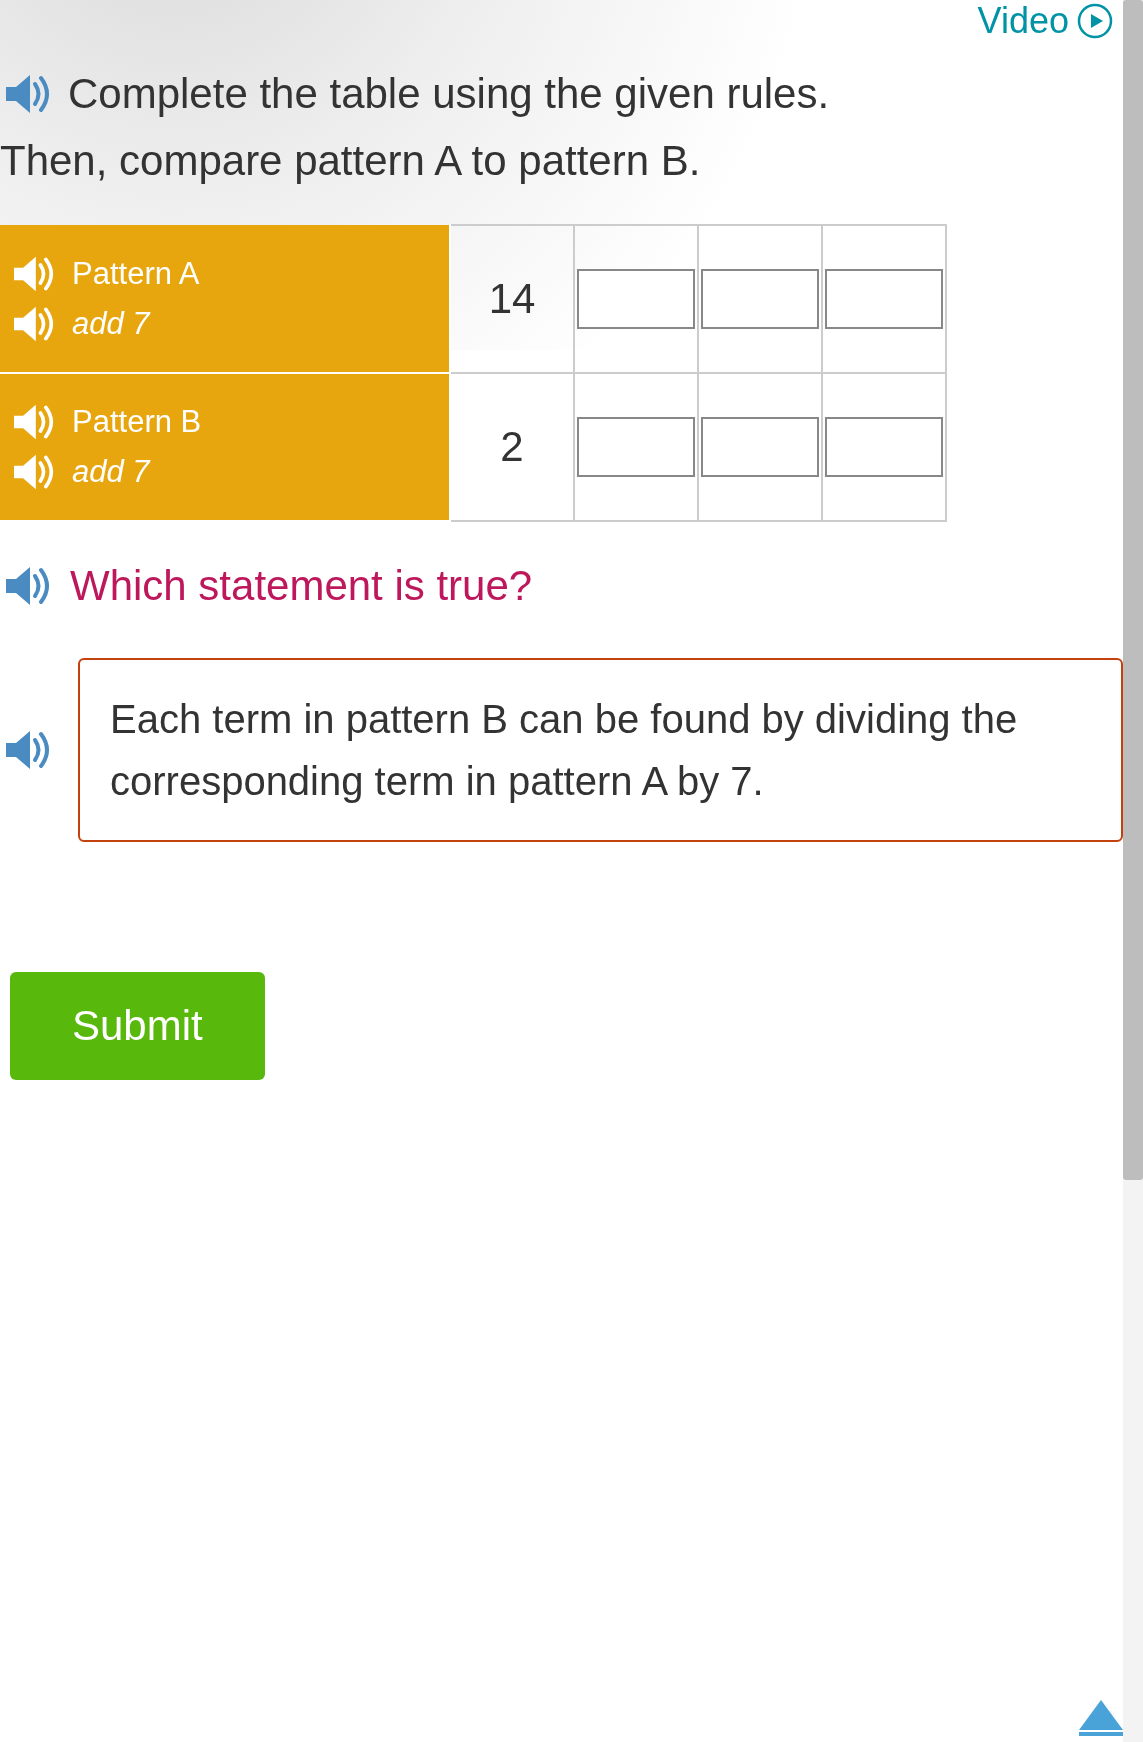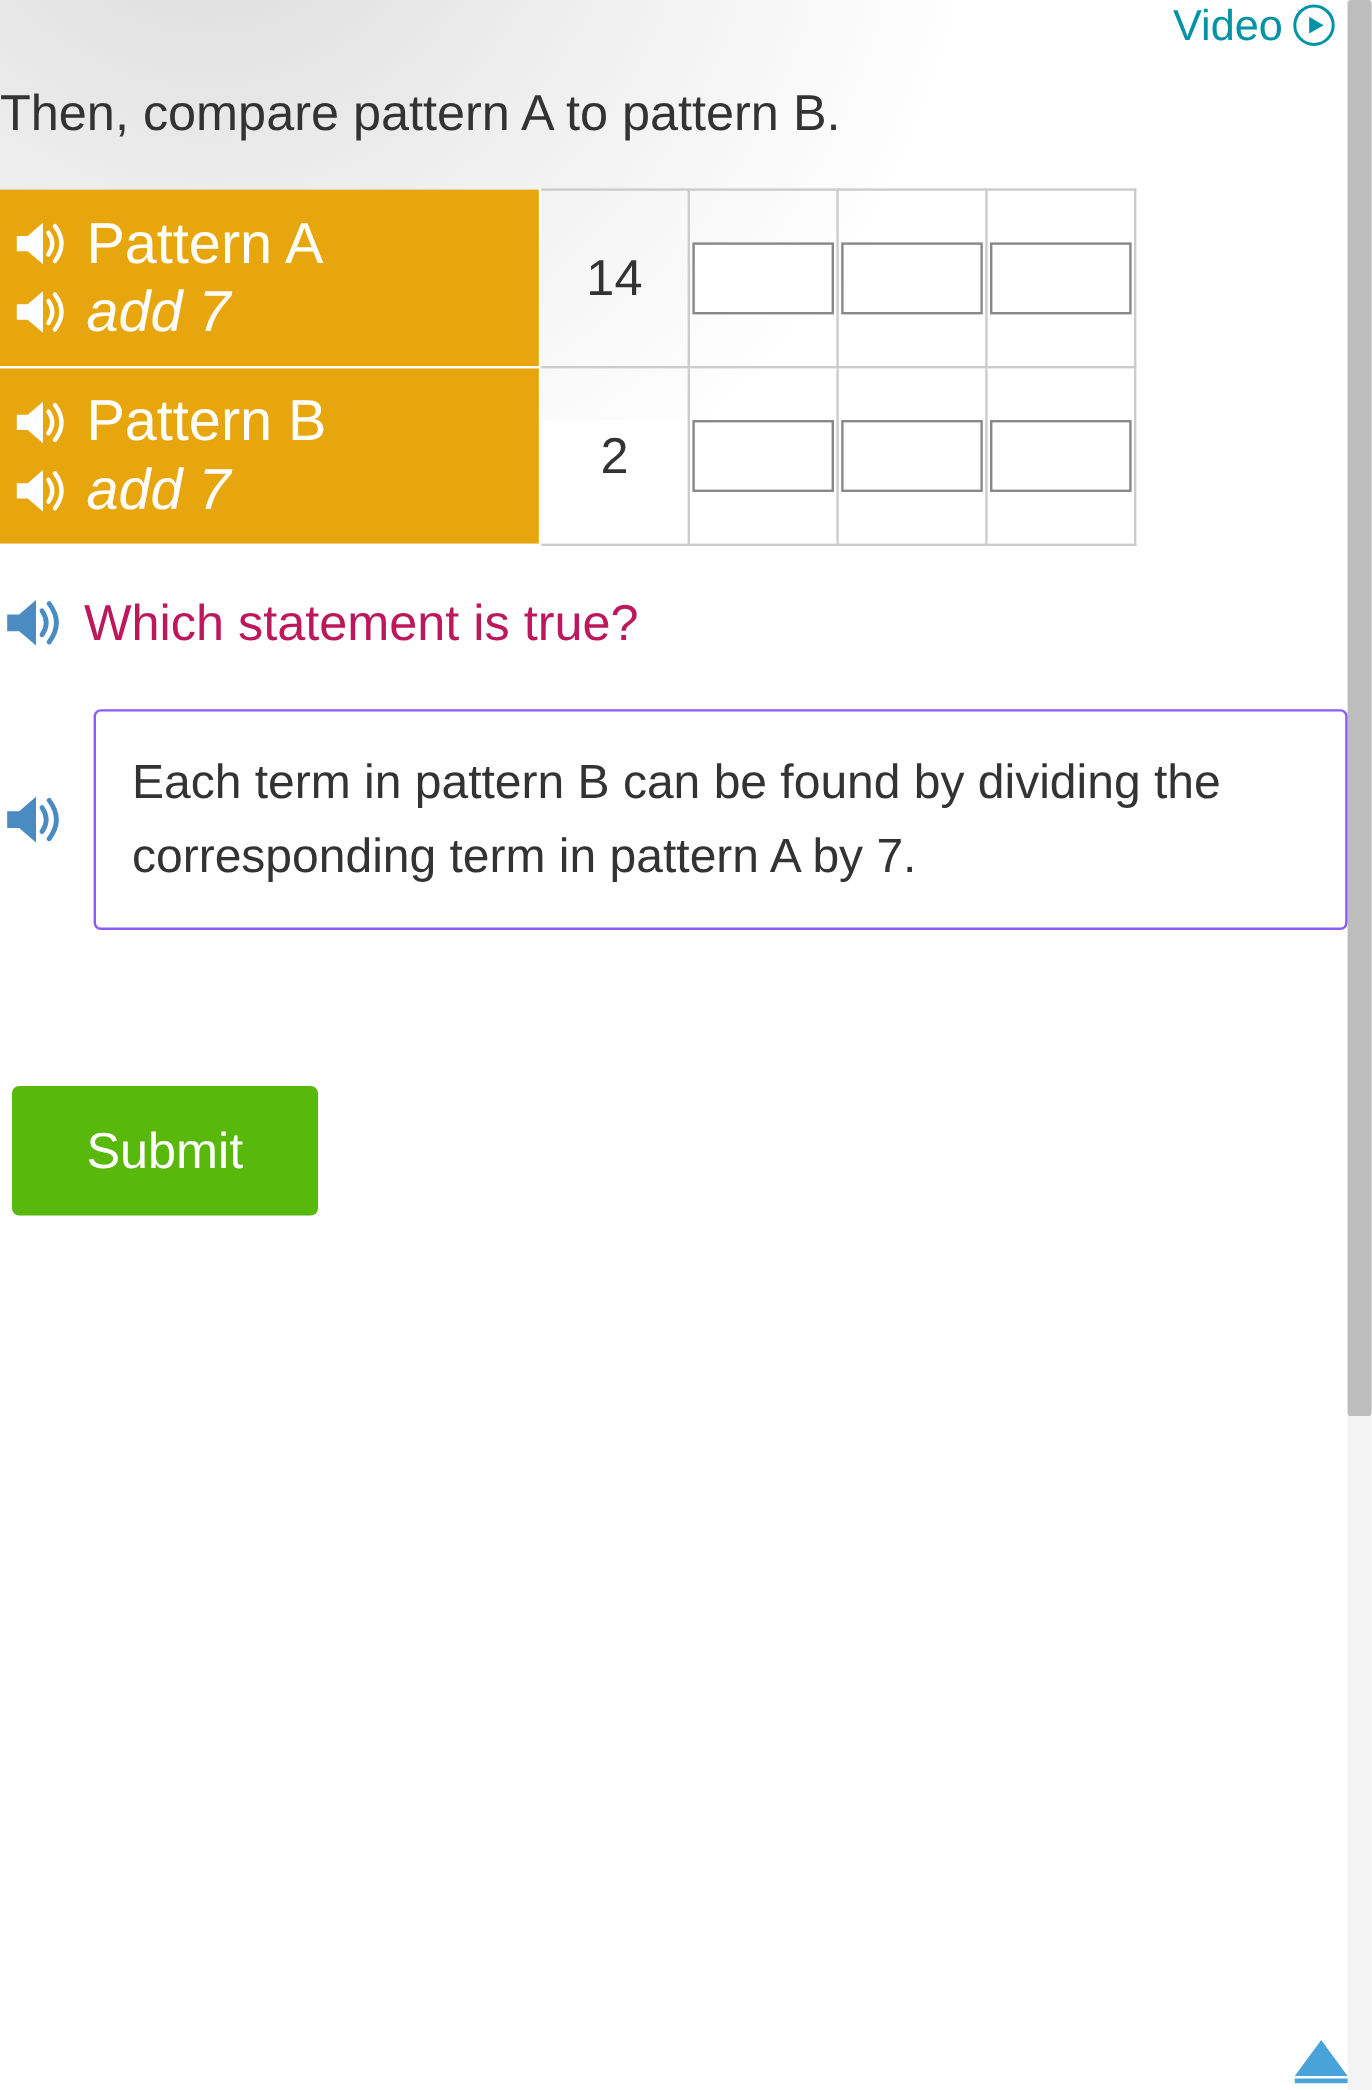--- a/index.html
+++ b/index.html
@@ -52,38 +52,38 @@
     .pattern-table td.label-cell{
       background:#e8a60e;
       color:#fff;
       border:2px solid #fff;
       border-left:none;
       width:450px;
       text-align:left;
       padding:12px 14px 12px 6px;
     }
     .pattern-table tr:first-child td.label-cell{border-top:none;}
-    .label-cell .label-row{display:flex;align-items:center;gap:10px;font-size:48px;margin:2px 0;}
+    .label-cell .label-row{display:flex;align-items:center;gap:10px;font-size:31px;margin:2px 0;}
     .label-cell .rule{font-style:italic;}
     .pattern-table td.val{width:124px;}
     .num-input{
       width:118px;height:60px;border:2px solid #888;
       font-size:36px;text-align:center;outline:none;background:#fff;
     }
     .question-row{
       display:flex;align-items:center;gap:14px;
       font-size:42px;color:#be185d;margin:30px 0 48px 0;
     }
     .choices{padding-left:0;}
     .choice-row{
       display:flex;align-items:center;gap:22px;margin-bottom:40px;
     }
     .choice-box{
       flex:1;margin-right:20px;
-      border:2px solid #8b5cf6;border-radius:6px;
+      border:2px solid #c2410c;border-radius:6px;
       padding:28px 30px;font-size:40px;line-height:1.55;color:#333;
       background:#fff;cursor:pointer;
     }
     .submit-btn{
       margin-top:90px;margin-left:10px;
       background:#58b80c;color:#fff;border:none;border-radius:6px;
       padding:30px 62px;font-size:42px;cursor:pointer;
     }
     .corner-shape{
       position:absolute;bottom:4px;right:14px;width:56px;height:46px;
@@ -108,20 +108,30 @@
 
   <div class="video-link">
     <span>Video</span>
     <svg viewBox="0 0 36 36">
       <circle cx="18" cy="18" r="16" fill="none" stroke="#0093a6" stroke-width="2.5"></circle>
       <path d="M14 11 L26 18 L14 25 Z" fill="#0093a6"></path>
     </svg>
   </div>
 
   <div class="instruction">
+    <div class="line1">
+      <span class="speaker-icon">
+        <svg viewBox="0 0 48 44">
+            <path d="M2 15 H12 L26 3 V41 L12 29 H2 Z" fill="#4a8bc2"></path>
+            <path d="M31 12 Q38 22 31 32" fill="none" stroke="#4a8bc2" stroke-width="4" stroke-linecap="round"></path>
+            <path d="M37 6 Q49 22 37 38" fill="none" stroke="#4a8bc2" stroke-width="4" stroke-linecap="round"></path>
+          </svg>
+      </span>
+      <span>Complete the table using the given rules.</span>
+    </div>
     <div>Then, compare pattern A to pattern B.</div>
   </div>
 
   <table class="pattern-table">
     <tbody>
         <tr>
       <td class="label-cell">
         <div class="label-row">
           <span class="speaker-icon speaker-small">
             <svg viewBox="0 0 48 44">

